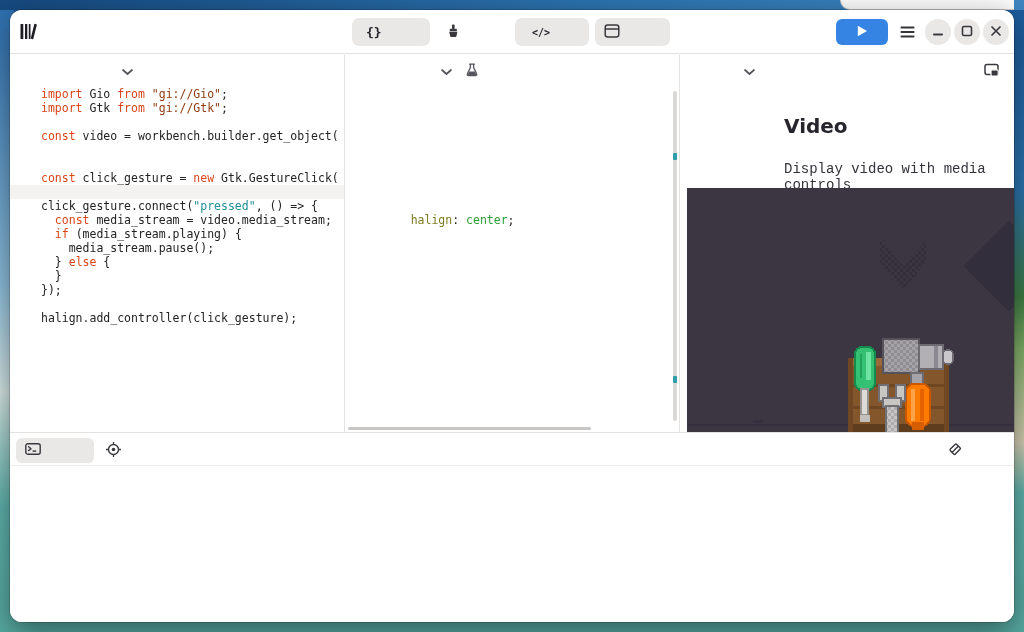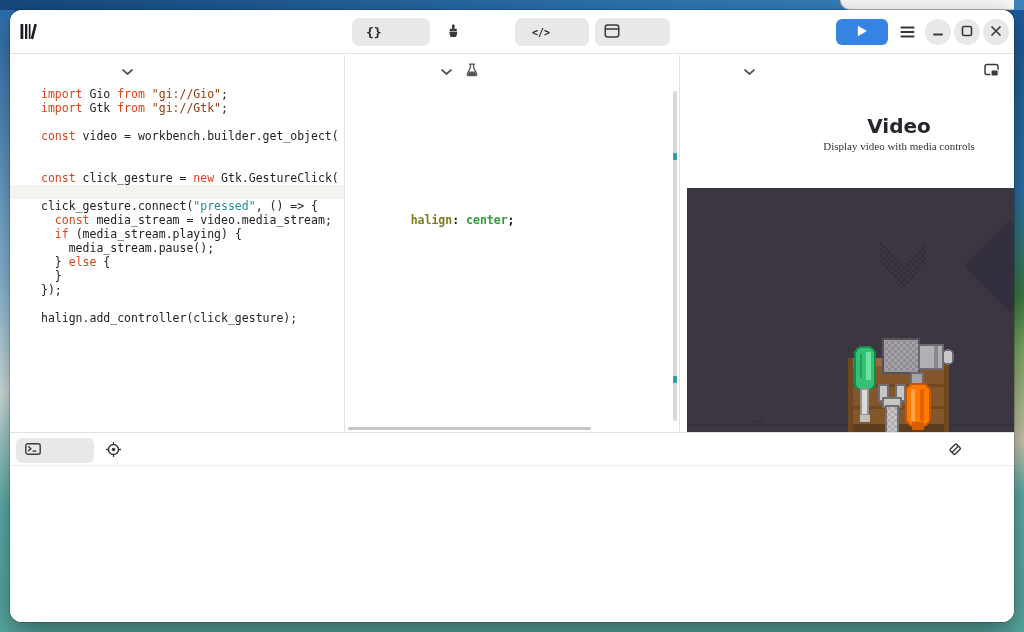--- a/index.html
+++ b/index.html
@@ -45,28 +45,28 @@
     display:flex;align-items:center;justify-content:center;cursor:pointer;}
   .code-area{font:11.5px/14px "DejaVu Sans Mono",monospace;color:#242222;}
   .cl{height:14px;white-space:pre;padding-left:31px;}
   .cl.hl{background:#f4f3f0;}
   .t-k{color:#d94518;font-weight:normal;}
   .t-p{color:#242222;}
   .t-s1{color:#8f3a10;}
   .t-s2{color:#1f8f96;}
   .t-pr{color:#7d7c1f;}
   .t-vl{color:#2da035;}
-  .p2 .code-area{margin-top:126px;font-weight:bold;}
+  .p2 .code-area{margin-top:126px;}
   .vsb{position:absolute;right:2px;top:36px;width:4px;height:330px;background:#dad8d6;border-radius:2px;cursor:pointer;}
   .vsb-mark{position:absolute;right:2px;width:4px;height:7px;background:#2f9ea6;border-radius:1px;}
   .m1{top:98px}.m2{top:321px}
   .hsb{position:absolute;left:3px;bottom:2px;width:243px;height:3px;background:#c8c6c4;border-radius:2px;cursor:pointer;}
-  .preview-text{position:absolute;top:58px;left:104px;width:230px;text-align:center;}
+  .preview-text{position:absolute;top:58px;left:104px;width:230px;text-align:left;}
   .preview-title{font-size:20px;font-weight:700;color:#27242c;line-height:26px;}
-  .preview-sub{margin-top:1px;font-family:Liberation Serif, serif;font-size:11px;color:#343138;}
+  .preview-sub{margin-top:22px;font-family:Liberation Mono, monospace;font-size:14px;color:#343138;}
   .video-box{position:absolute;left:7px;top:133px;width:327px;height:245px;background:#3b3642;}
   
   .console-bar{position:absolute;top:422px;left:0;right:0;height:34px;background:#fff;
     border-top:1px solid #e4e2e0;border-bottom:1px solid #efedec;}
   .console-pill{position:absolute;left:6px;top:5px;width:78px;height:25px;background:#e9e8e7;border:none;
     border-radius:6px;display:flex;align-items:center;padding-left:9px;cursor:pointer;}
   .console-flat{position:absolute;top:5px;width:28px;height:25px;background:transparent;border:none;border-radius:6px;
     display:flex;align-items:center;justify-content:center;cursor:pointer;}
   .b-inspect{left:89px}.b-clear{left:931px}
   .console-out{position:absolute;top:458px;left:0;right:0;bottom:0;background:#fff;}

